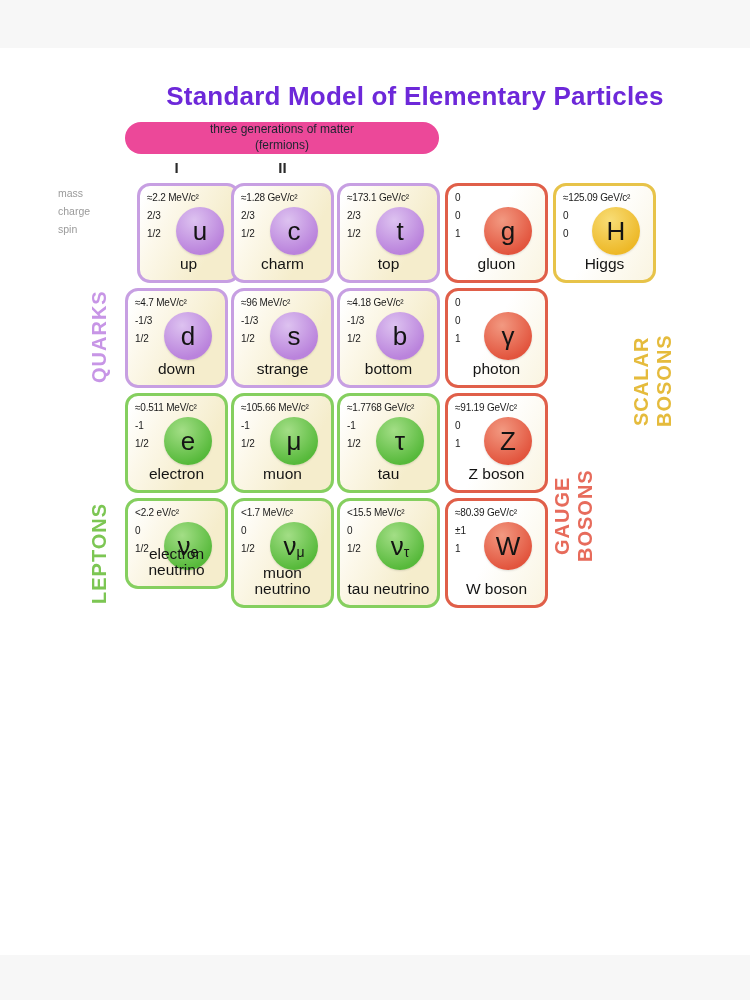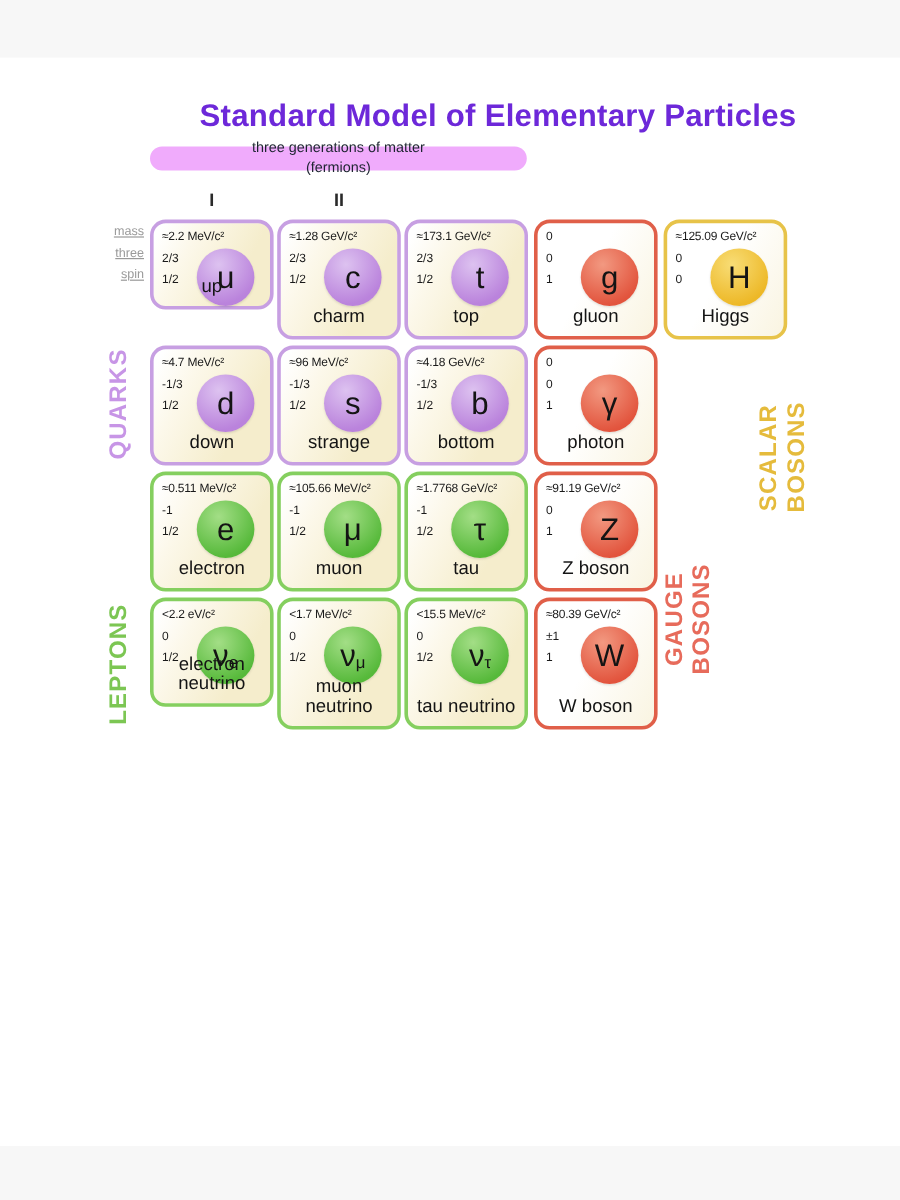--- a/index.html
+++ b/index.html
@@ -5,29 +5,29 @@
   html,body{margin:0;padding:0;background:#ffffff;}
   .canvas{position:relative;width:750px;height:1000px;background:#ffffff;overflow:hidden;
           font-family:"Liberation Sans",sans-serif;}
   .strip{position:absolute;left:0;width:750px;background:#f7f7f7;}
   .strip.top{top:0;height:48px;}
   .strip.bottom{top:955px;height:45px;}
 
   .title{position:absolute;top:81px;left:0;width:750px;margin:0;text-align:center;
          font-size:26px;font-weight:bold;color:#6d28d9;letter-spacing:.2px;padding-left:40px;}
 
-  .banner{position:absolute;left:125px;top:122px;width:314px;height:20px;background:#f0abfc;
+  .banner{position:absolute;left:125px;top:122px;width:314px;height:32px;background:#ec4899;
           border-radius:18px;display:flex;flex-direction:column;align-items:center;
           justify-content:center;font-size:12px;color:#1d2430;line-height:1.3;}
 
   .gen{position:absolute;top:159px;width:103px;text-align:center;font-size:15px;
        font-weight:600;color:#2a2a2a;}
   .gen.g1{left:125px;} .gen.g2{left:231px;} .gen.g3{left:337px;margin-top:44px;}
 
-  .prop{position:absolute;left:58px;width:62px;text-align:right;font-size:10.5px;color:#9a9a9a;text-decoration:underline;}
+  .prop{position:absolute;left:58px;width:62px;text-align:left;font-size:10.5px;color:#9a9a9a;}
   .prop.p1{top:187px;} .prop.p2{top:205px;} .prop.p3{top:223px;}
 
   .tile{position:absolute;width:103px;box-sizing:border-box;border:3px solid #ccc;
         border-radius:13px;}
   .tile .mass{position:absolute;top:6px;left:7px;right:4px;font-size:10px;color:#1a1a1a;
               white-space:nowrap;letter-spacing:-.2px;}
   .tile .charge{position:absolute;top:24px;left:7px;font-size:10px;color:#1a1a1a;}
   .tile .spin{position:absolute;top:42px;left:7px;font-size:10px;color:#1a1a1a;}
   .tile .circle{position:absolute;left:36px;top:21px;width:48px;height:48px;border-radius:50%;
                 display:flex;align-items:center;justify-content:center;
@@ -67,25 +67,25 @@
   <div class="banner">
     <div>three generations of matter</div>
     <div>(fermions)</div>
   </div>
 
   <div class="gen g1">I</div>
   <div class="gen g2">II</div>
   <div class="gen g3">III</div>
 
   <div class="prop p1">mass</div>
-  <div class="prop p2">three</div>
+  <div class="prop p2">charge</div>
   <div class="prop p3">spin</div>
 
   <div id="tiles">
-      <div class="tile g-quark" style="left: 125px; top: 183px; height: 75px;">
+      <div class="tile g-quark" style="left: 137px; top: 183px; height: 100px;">
         <div class="mass">≈2.2 MeV/c²</div>
         <div class="charge">2/3</div>
         <div class="spin">1/2</div>
         <div class="circle">
           <span class="sym">u</span>
         </div>
         <div class="pname">up</div>
       </div>
       <div class="tile g-quark" style="left: 231px; top: 183px; height: 100px;">
         <div class="mass">≈1.28 GeV/c²</div>

